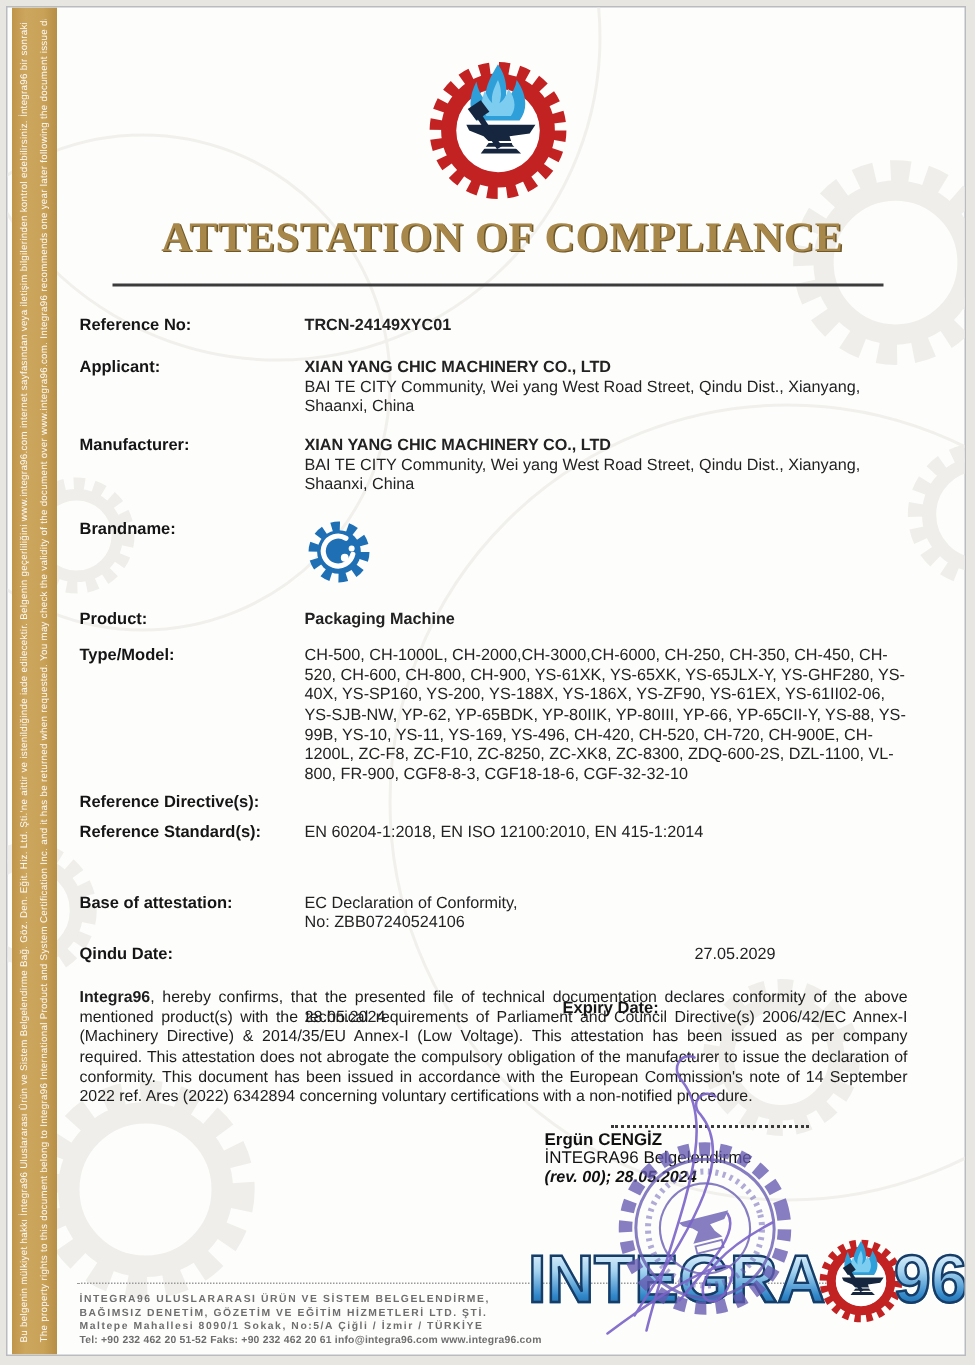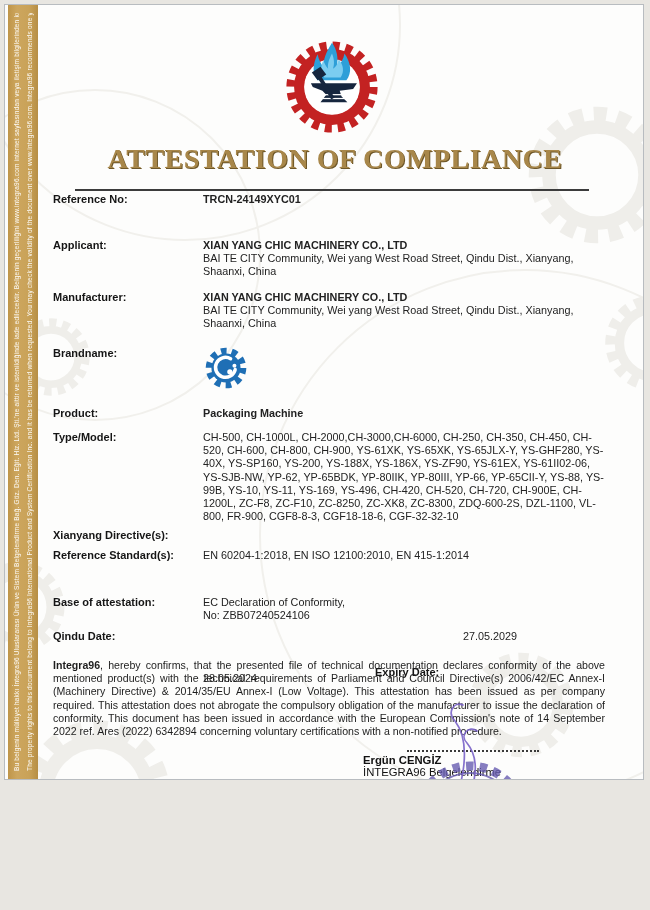--- a/index.html
+++ b/index.html
@@ -4,21 +4,21 @@
 <style>
   html,body{margin:0;padding:0;}
   body{
     width:650px;height:910px;
     background:#e8e6e1;
     font-family:"Liberation Sans", sans-serif;
     position:relative;
     overflow:hidden;
   }
   .page{
-    position:absolute;left:4px;top:4px;width:640px;height:776px;
+    position:absolute;left:4px;top:4px;width:640px;height:900px;
     background:#fdfdfc;
     border:1px solid #b8bcc0;
     box-sizing:border-box;
     overflow:hidden;
   }
   .wm{position:absolute;left:0;top:0;z-index:0;}
   .content{position:absolute;inset:0;z-index:1;}
 
   
   .band{
@@ -147,21 +147,21 @@
       <path d="M28,46 L76,46 L72,52 L58,54 L60,60 L66,66 L38,66 L44,58 L40,54 L30,50 Z" fill="#16263e"></path>
       <line x1="42" y1="58" x2="62" y2="58" stroke="#fff" stroke-width="1.3"></line>
       <line x1="40" y1="62" x2="64" y2="62" stroke="#fff" stroke-width="1.3"></line>
       <path d="M29,35 L38,29 L44,37 L35,43 Z" fill="#16263e"></path>
       <line x1="37" y1="40" x2="51" y2="62" stroke="#16263e" stroke-width="4"></line>
     </svg>
 
     <div class="title">ATTESTATION OF COMPLIANCE</div>
     <div class="title-rule"></div>
 
-    <div class="row" style="top:188px">
+    <div class="row" style="top:206px">
       <div class="lbl">Reference No:</div>
       <div class="val b">TRCN-24149XYC01</div>
     </div>
 
     <div class="row" style="top:234px">
       <div class="lbl">Applicant:</div>
       <div class="val">
         <div class="b">XIAN YANG CHIC MACHINERY CO., LTD</div>
         <div>BAI TE CITY Community, Wei yang West Road Street, Qindu Dist., Xianyang,</div>
         <div>Shaanxi, China</div>
@@ -194,21 +194,21 @@
       <div class="lbl">Product:</div>
       <div class="val b">Packaging Machine</div>
     </div>
 
     <div class="row" style="top:426px">
       <div class="lbl">Type/Model:</div>
       <div class="val">CH-500, CH-1000L, CH-2000,CH-3000,CH-6000, CH-250, CH-350, CH-450, CH-520, CH-600, CH-800, CH-900, YS-61XK, YS-65XK, YS-65JLX-Y, YS-GHF280, YS-40X, YS-SP160, YS-200, YS-188X, YS-186X, YS-ZF90, YS-61EX, YS-61II02-06, YS-SJB-NW, YP-62, YP-65BDK, YP-80IIK, YP-80III, YP-66, YP-65CII-Y, YS-88, YS-99B, YS-10, YS-11, YS-169, YS-496, CH-420, CH-520, CH-720, CH-900E, CH-1200L, ZC-F8, ZC-F10, ZC-8250, ZC-XK8, ZC-8300, ZDQ-600-2S, DZL-1100, VL-800, FR-900, CGF8-8-3, CGF18-18-6, CGF-32-32-10</div>
     </div>
 
     <div class="row" style="top:524px">
-      <div class="lbl">Xianyang Directive(s):</div>
+      <div class="lbl">Reference Directive(s):</div>
     </div>
 
     <div class="row" style="top:544px">
       <div class="lbl">Reference Standard(s):</div>
       <div class="val">EN 60204-1:2018, EN ISO 12100:2010, EN 415-1:2014</div>
     </div>
 
     <div class="row" style="top:591px">
       <div class="lbl">Base of attestation:</div>
       <div class="val">

